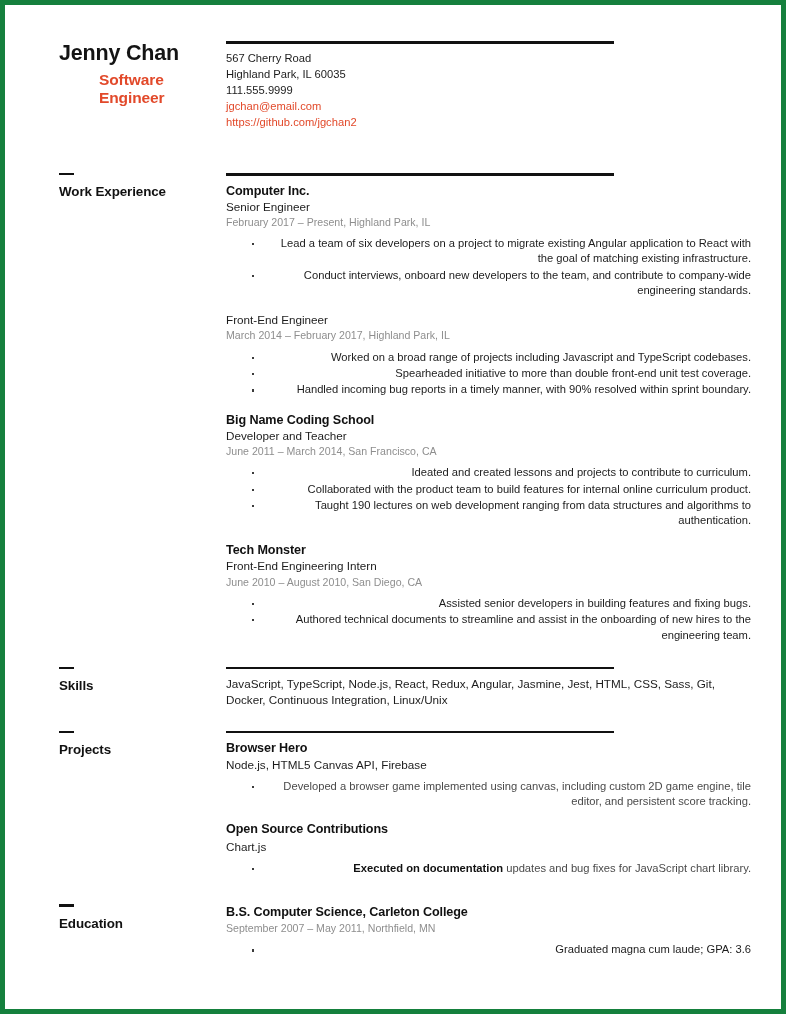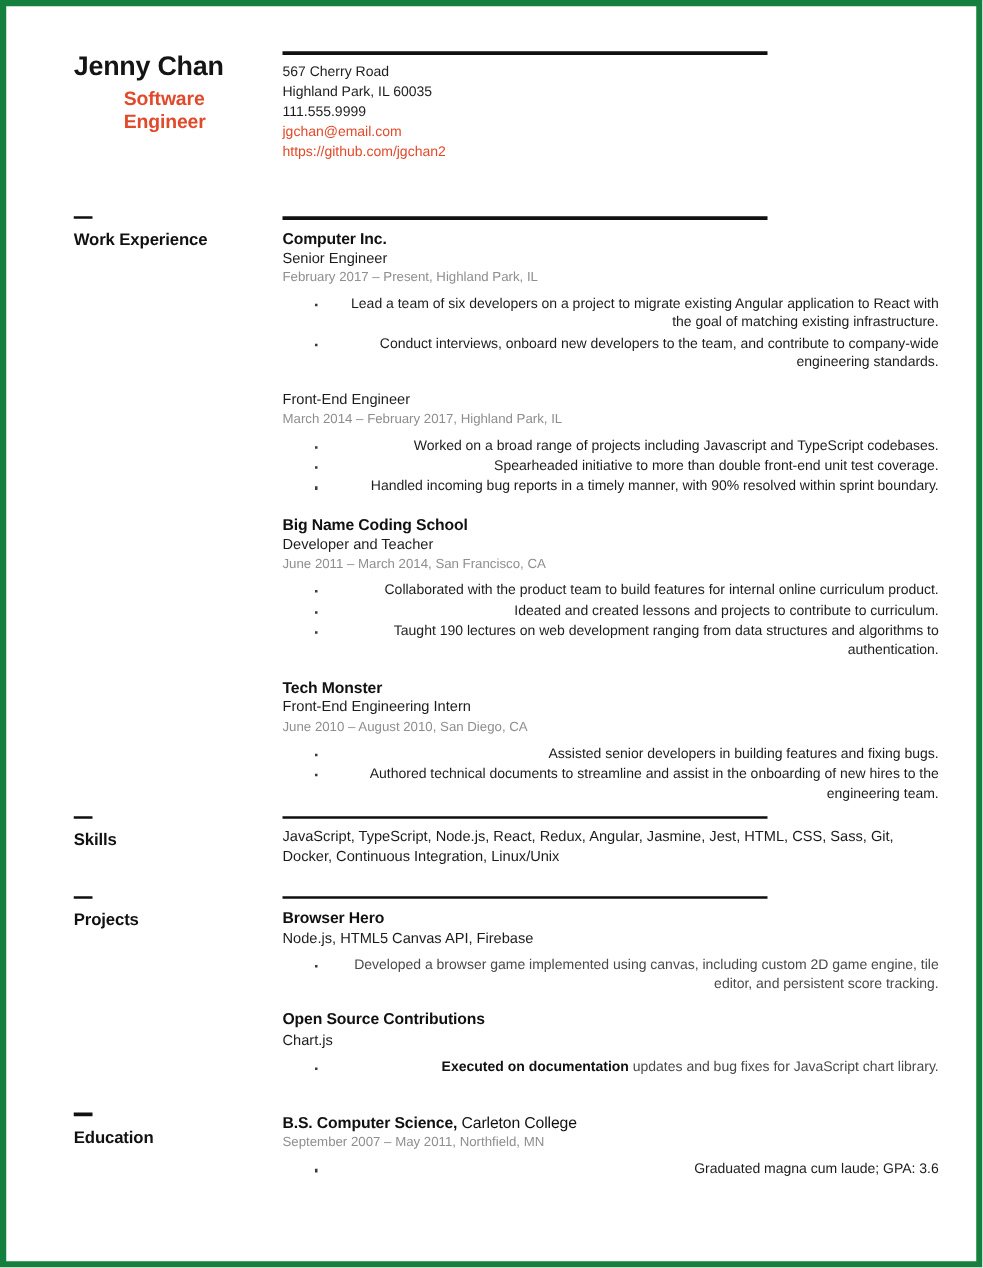--- a/index.html
+++ b/index.html
@@ -104,21 +104,21 @@
   
   .entry { margin-bottom: 0; }
   .entry-org {
     font-size: 12.6px;
     font-weight: bold;
     color: #111111;
     line-height: 1.28;
     letter-spacing: -0.1px;
   }
   .entry-org .light {
-    font-weight: normal;
+    font-weight: bold;
     text-align: right;
   }
   .entry-role {
     font-size: 11.7px;
     color: #1c1c1c;
     line-height: 1.3;
   }
   .entry-meta {
     font-size: 10.6px;
     color: #8e8e8e;
@@ -224,41 +224,41 @@
           </ul>
         </div>
 
         <div class="gap-entry"></div>
 
         <div class="entry">
           <div class="entry-org">Big Name Coding School</div>
           <div class="entry-role">Developer and Teacher</div>
           <div class="entry-meta">June 2011 – March 2014,  San Francisco, CA</div>
           <ul class="bullets">
+            <li>Ideated and created lessons and projects to contribute to curriculum.</li>
             <li>Collaborated with the product team to build features for internal online curriculum product.</li>
-            <li>Ideated and created lessons and projects to contribute to curriculum.</li>
             <li>Taught 190 lectures on web development ranging from data structures and algorithms to authentication.</li>
           </ul>
         </div>
 
         <div class="gap-entry"></div>
 
         <div class="entry">
           <div class="entry-org">Tech Monster</div>
           <div class="entry-role">Front-End Engineering Intern</div>
           <div class="entry-meta">June 2010 – August 2010,  San Diego, CA</div>
           <ul class="bullets">
             <li>Assisted senior developers in building features and fixing bugs.</li>
             <li>Authored technical documents to streamline and assist in the onboarding of new hires to the engineering team.</li>
           </ul>
         </div>
       </div>
     </div>
 
-    <div class="row" style="margin-top:9px;">
+    <div class="row" style="margin-top:23px;">
       <div class="col-left">
         <div class="sec-dash"></div>
         <div class="sec-label">Skills</div>
       </div>
       <div class="col-right">
         <div class="rule-med"></div>
         <div class="skills-text">JavaScript, TypeScript, Node.js, React, Redux, Angular, Jasmine, Jest, HTML, CSS, Sass, Git, Docker, Continuous Integration, Linux/Unix</div>
       </div>
     </div>
 

